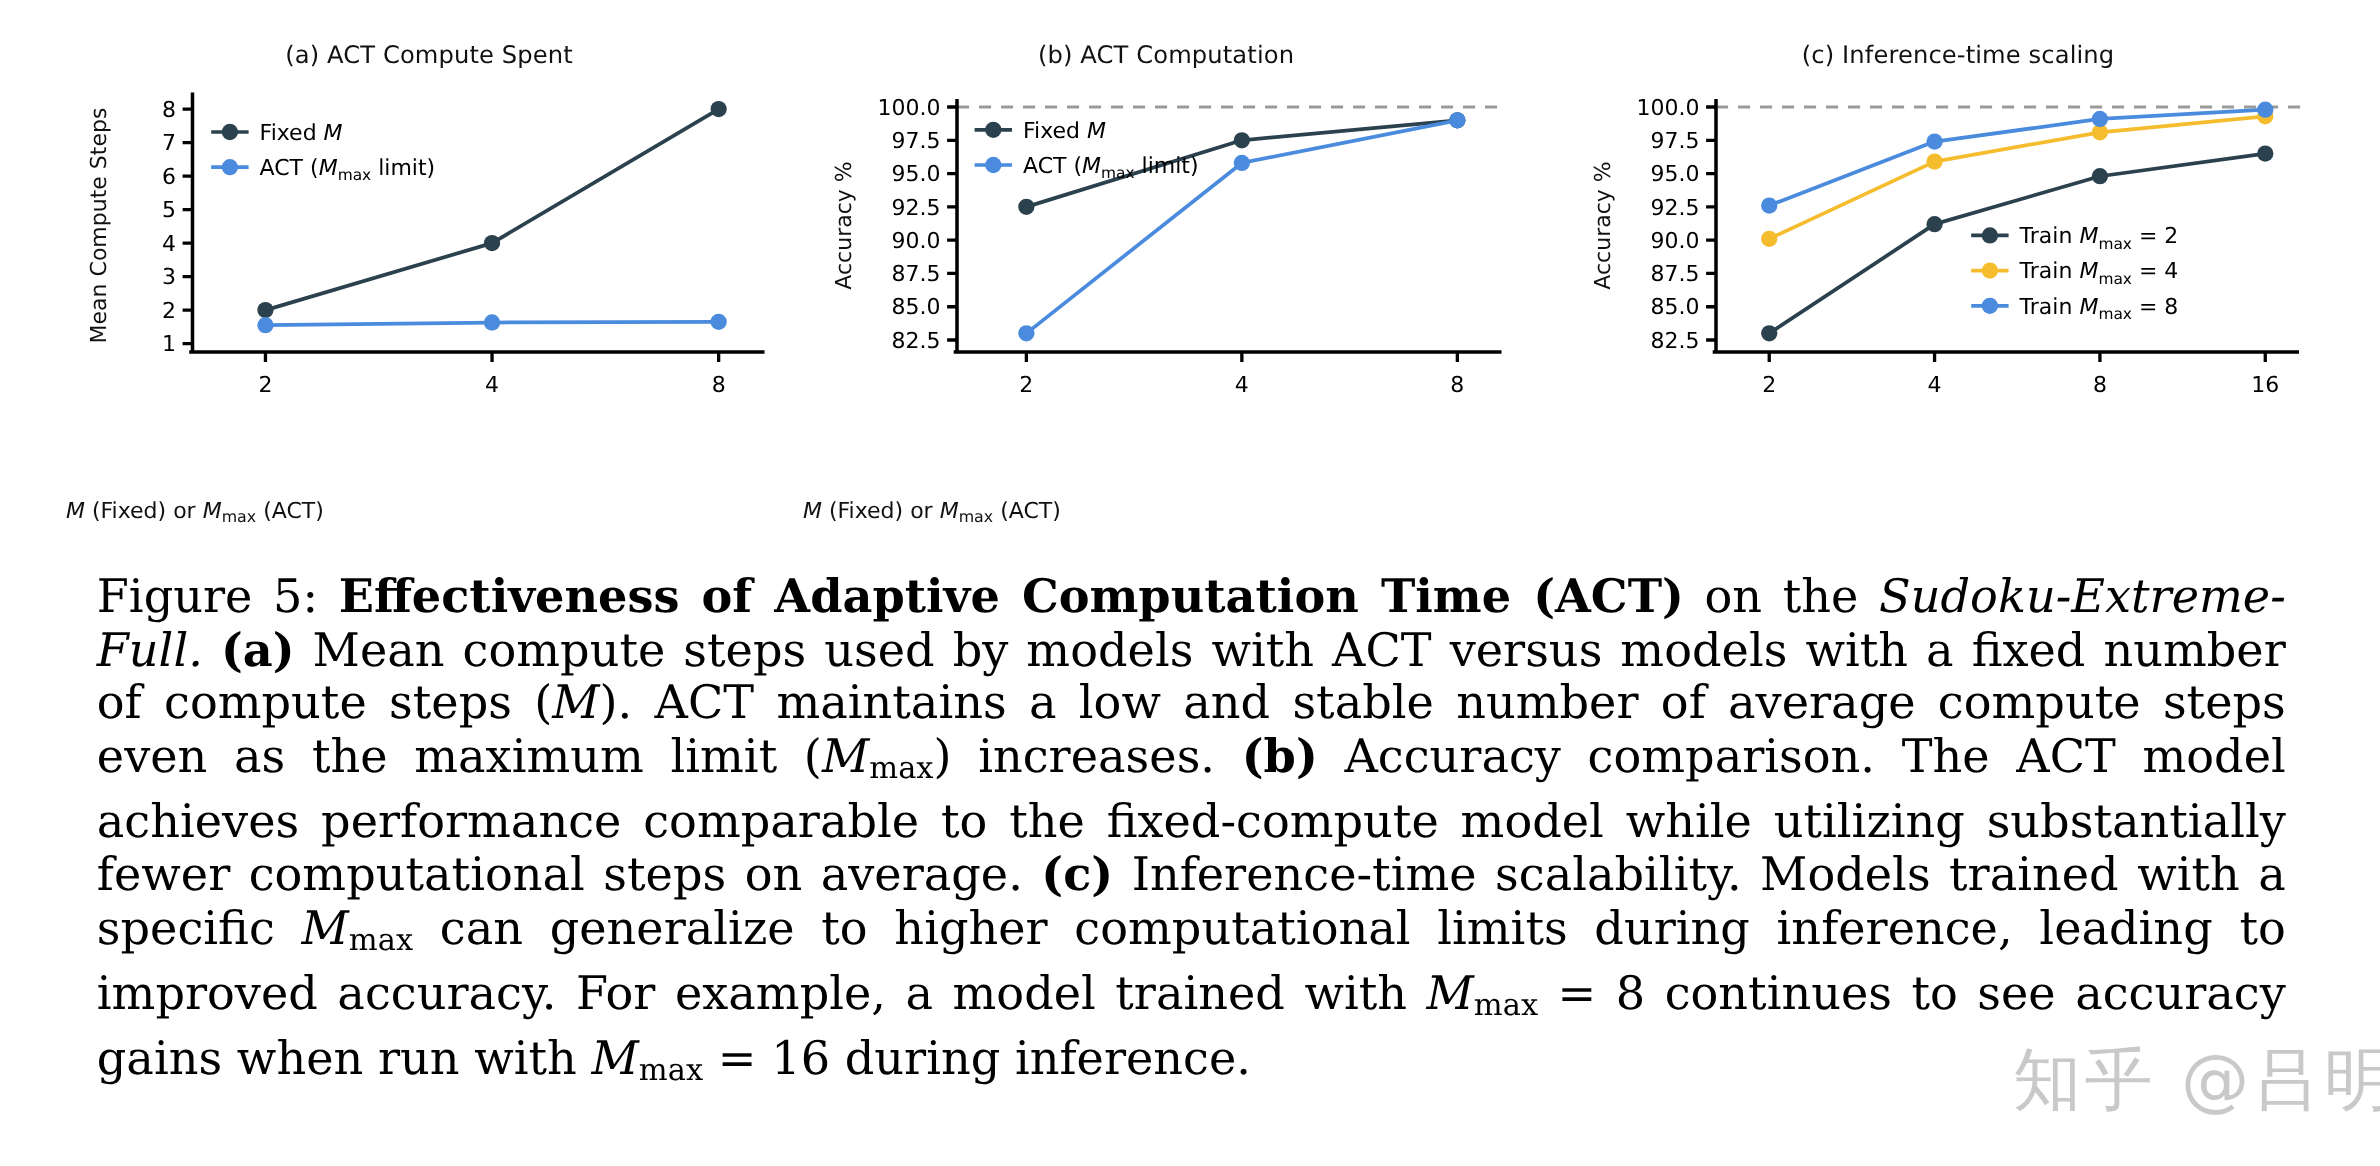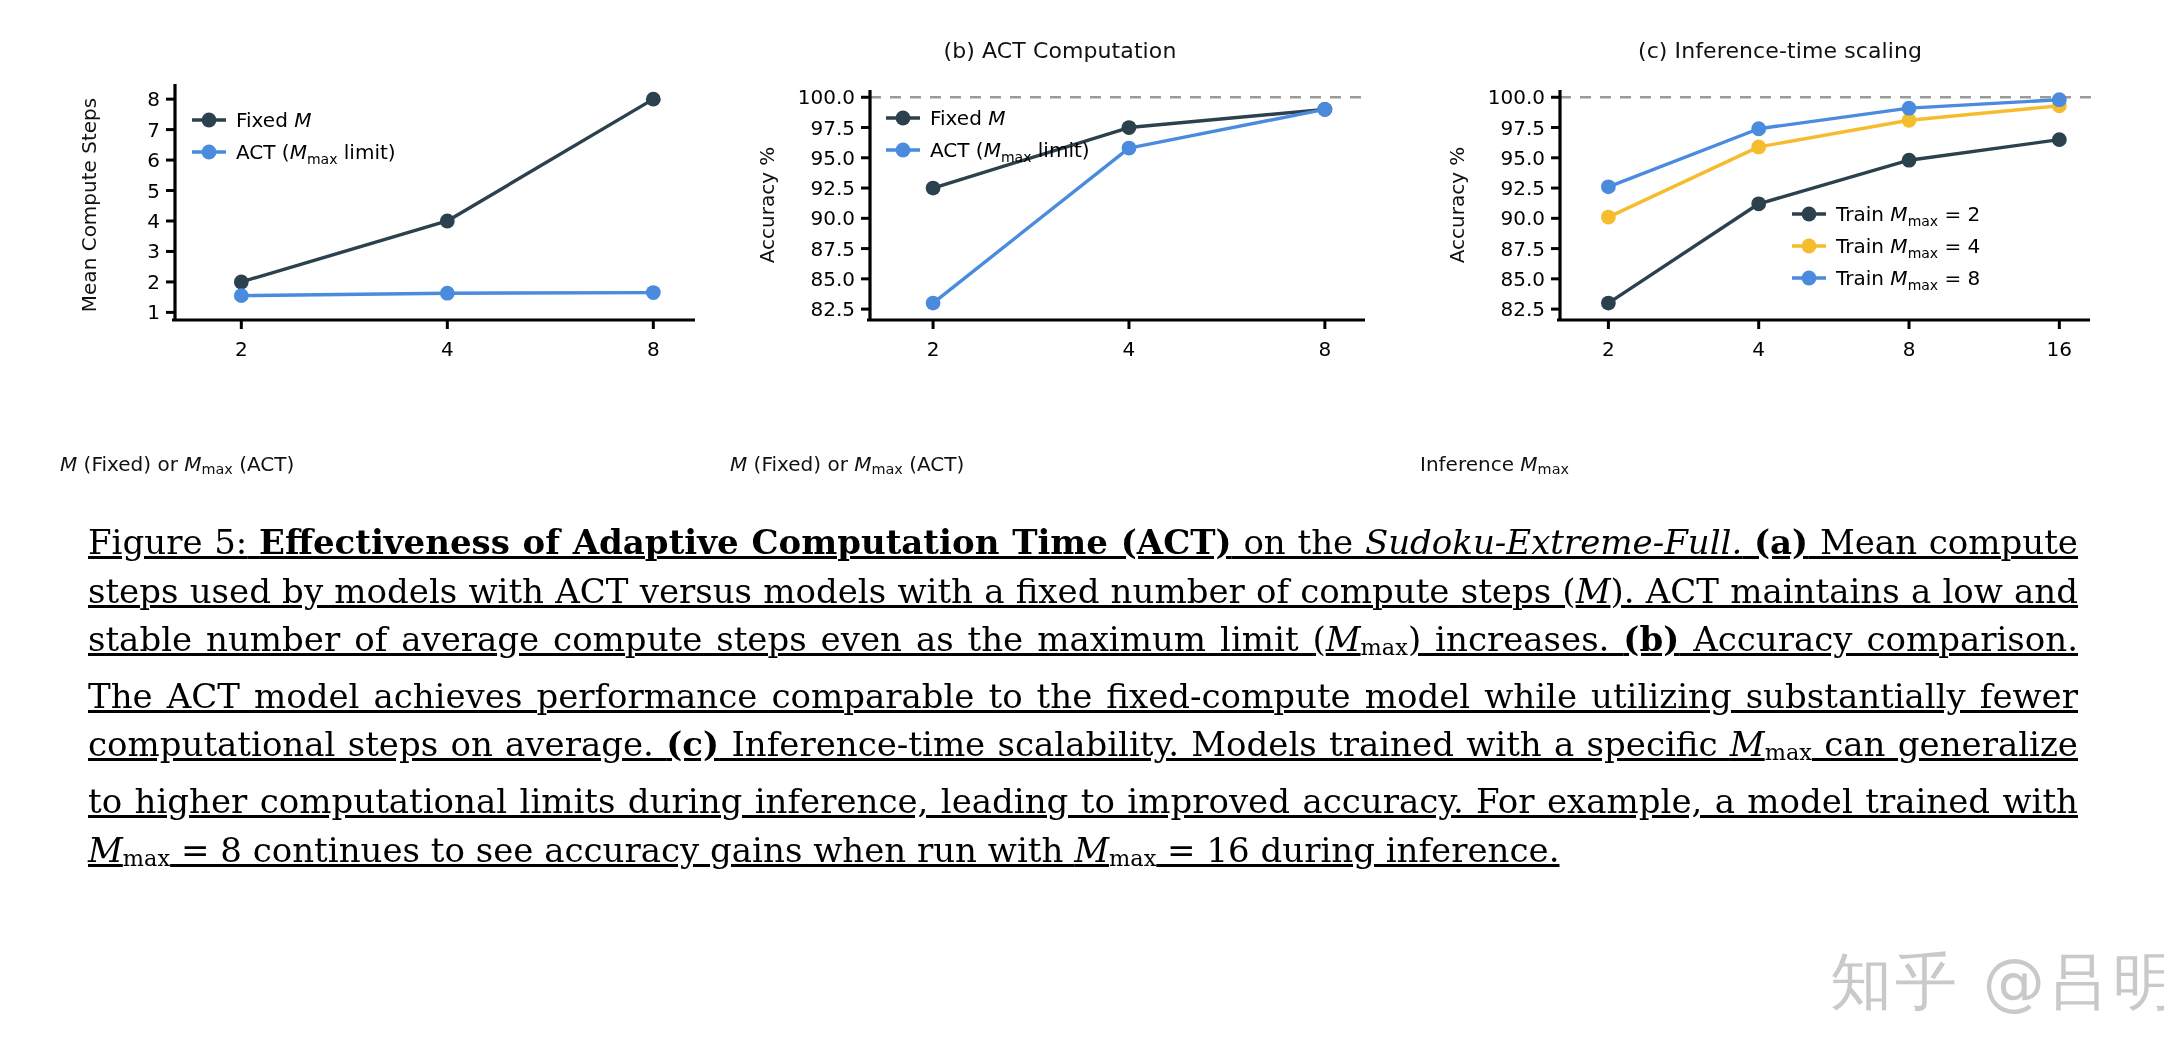--- a/index.html
+++ b/index.html
@@ -20,37 +20,38 @@
   svg.plot{display:block;}
 
   .axis-xlabel{position:absolute;width:100%;font-size:20px;color:#111;}
   #xlab-a{top:452px;} #xlab-b{top:452px;} #xlab-c{top:452px;}
 
   .it{font-style:italic;}
   .sub{font-size:.72em;vertical-align:-0.22em;}
 
   .caption{position:absolute;left:88px;top:518px;width:1990px;
            font-family:"DejaVu Serif","Liberation Serif",serif;
-           font-size:34px;line-height:48.5px;color:#000;text-align:justify;
-           text-align-last:left;text-decoration:underline;}
+           font-size:42px;line-height:48.5px;color:#000;text-align:justify;
+           text-align-last:left;}
   .caption b{font-weight:bold;}
   .caption i{font-style:italic;}
   .mth{font-family:"DejaVu Serif","Liberation Serif",serif;font-style:italic;}
   .msub{font-size:.66em;vertical-align:-0.2em;font-style:normal;}
 
   .watermark{position:absolute;left:1830px;top:940px;font-size:62px;
              color:#c9c9c9;letter-spacing:3px;white-space:nowrap;
              font-family:"DejaVu Sans","Liberation Sans",sans-serif;}
 </style>
 </head>
 <body>
 
 <div class="figure-area">
 
   <div class="panel" id="panel-a">
+    <div class="panel-title">(a) ACT Compute Spent</div>
     <div class="plot-wrap">
       <svg class="plot" id="svg-a" width="660" height="330" viewBox="0 0 660 330">
           <line x1="115" x2="115" y1="16" y2="252" stroke="#000" stroke-width="3.2"></line>
           <line x1="112" x2="635" y1="252" y2="252" stroke="#000" stroke-width="3.2"></line>
           <line x1="106" x2="115" y1="244.3841059602649" y2="244.3841059602649" stroke="#000" stroke-width="3"></line>
           <text x="100" y="251.3841059602649" text-anchor="end" font-size="20" fill="#000" font-family="&quot;DejaVu Sans&quot;,&quot;Liberation Sans&quot;,sans-serif">1</text>
           <line x1="106" x2="115" y1="213.9205298013245" y2="213.9205298013245" stroke="#000" stroke-width="3"></line>
           <text x="100" y="220.9205298013245" text-anchor="end" font-size="20" fill="#000" font-family="&quot;DejaVu Sans&quot;,&quot;Liberation Sans&quot;,sans-serif">2</text>
           <line x1="106" x2="115" y1="183.45695364238412" y2="183.45695364238412" stroke="#000" stroke-width="3"></line>
           <text x="100" y="190.45695364238412" text-anchor="end" font-size="20" fill="#000" font-family="&quot;DejaVu Sans&quot;,&quot;Liberation Sans&quot;,sans-serif">3</text>
@@ -194,23 +195,20 @@
           <circle cx="389" cy="146" r="7.4" fill="#2b414d"></circle>
           <text x="416" y="153" font-size="20" fill="#000" font-family="&quot;DejaVu Sans&quot;,&quot;Liberation Sans&quot;,sans-serif"><tspan>Train </tspan><tspan font-style="italic">M</tspan><tspan font-size="14" dy="5">max</tspan><tspan dy="-5"> = 2</tspan></text>
           <line x1="372" x2="406" y1="178" y2="178" stroke="#f5bd2e" stroke-width="3.4"></line>
           <circle cx="389" cy="178" r="7.4" fill="#f5bd2e"></circle>
           <text x="416" y="185" font-size="20" fill="#000" font-family="&quot;DejaVu Sans&quot;,&quot;Liberation Sans&quot;,sans-serif"><tspan>Train </tspan><tspan font-style="italic">M</tspan><tspan font-size="14" dy="5">max</tspan><tspan dy="-5"> = 4</tspan></text>
           <line x1="372" x2="406" y1="210" y2="210" stroke="#4a8bde" stroke-width="3.4"></line>
           <circle cx="389" cy="210" r="7.4" fill="#4a8bde"></circle>
           <text x="416" y="217" font-size="20" fill="#000" font-family="&quot;DejaVu Sans&quot;,&quot;Liberation Sans&quot;,sans-serif"><tspan>Train </tspan><tspan font-style="italic">M</tspan><tspan font-size="14" dy="5">max</tspan><tspan dy="-5"> = 8</tspan></text>
         </svg>
     </div>
-    <div class="axis-xlabel" id="xlab-c">
-      <span>Inference </span><span class="it">M</span><span class="sub">max</span>
-    </div>
   </div>
 
 </div>
 
 <div class="caption">
   <span>Figure 5:</span>
   <b>Effectiveness of Adaptive Computation Time (ACT)</b><span> on the </span><i>Sudoku-Extreme-Full.</i>
   <b>(a)</b><span> Mean compute steps used by models with ACT versus models with a fixed number of compute steps (</span><span class="mth">M</span><span>). ACT maintains a low and stable number of average compute steps even as the maximum limit (</span><span class="mth">M</span><span class="msub">max</span><span>) increases. </span><b>(b)</b><span> Accuracy comparison. The ACT model achieves performance comparable to the fixed-compute model while utilizing substantially fewer computational steps on average. </span><b>(c)</b><span> Inference-time scalability. Models trained with a specific </span><span class="mth">M</span><span class="msub">max</span><span> can generalize to higher computational limits during inference, leading to improved accuracy. For example, a model trained with </span><span class="mth">M</span><span class="msub">max</span><span> = 8 continues to see accuracy gains when run with </span><span class="mth">M</span><span class="msub">max</span><span> = 16 during inference.</span>
 </div>
 

